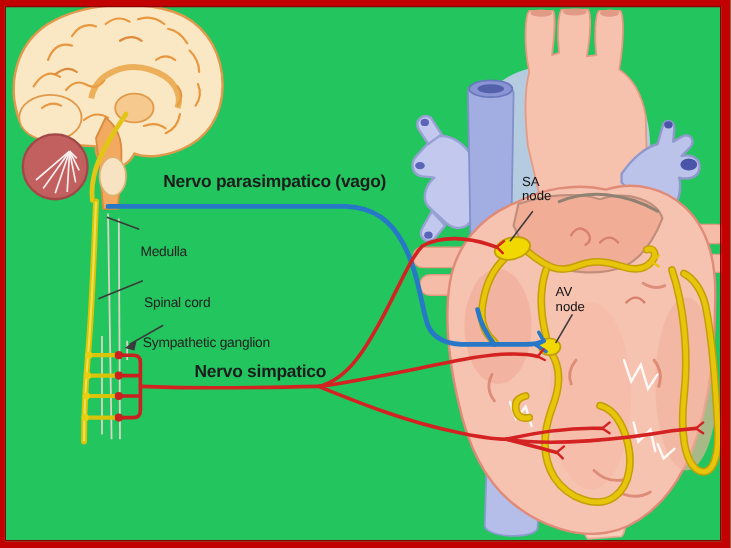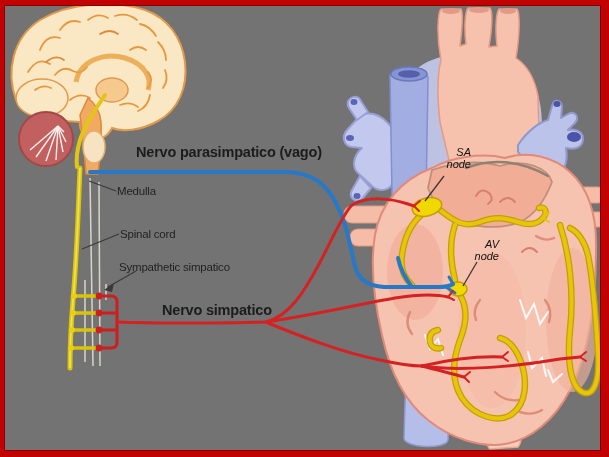--- a/index.html
+++ b/index.html
@@ -1,29 +1,29 @@
 <!DOCTYPE html>
 <html><head>
 <meta charset="utf-8">
 <style>
   html,body{margin:0;padding:0;background:#ffffff;}
   #stage{
-    position:relative;width:609px;height:457px;background:#737373;overflow:hidden;
+    position:relative;width:609px;height:457px;background:#22c55e;overflow:hidden;
     font-family:"Liberation Sans","DejaVu Sans",sans-serif;
   }
   #artwork{position:absolute;left:0;top:0;}
   .frame{
     position:absolute;inset:0;z-index:30;pointer-events:none;
     border-style:solid;border-color:#c20202;border-width:5px 8px 6px 4px;
     box-shadow:inset 0 0 0 1px #8a0000;
   }
   .lbl{position:absolute;z-index:20;color:#1c1c1c;line-height:1.12;}
   .lbl-bold{font-weight:bold;font-size:14.5px;letter-spacing:-0.2px;}
-  .lbl-small{font-size:11.5px;letter-spacing:-0.2px;color:#222;}
-  .lbl-node{font-size:11px;text-align:right;color:#111;font-style:italic;}
+  .lbl-small{font-size:11.5px;letter-spacing:-0.2px;color:#222;margin-top:19px;}
+  .lbl-node{font-size:11px;text-align:left;color:#111;}
   #lbl-parasym{left:136px;top:144px;width:190px;}
   #lbl-simpatico{left:136px;top:302px;width:140px;margin-left:26px;}
   #lbl-medulla{left:117px;top:185px;}
   #lbl-spinal{left:120px;top:228px;text-align:center;}
   #lbl-ganglion{left:119px;top:261px;}
   #lbl-sa{left:435px;top:146px;width:36px;}
   #lbl-av{left:463px;top:238px;width:36px;}
 </style>
 </head>
 <body>
@@ -239,18 +239,18 @@
       <polygon points="104,290 114,283 112,292" fill="#3a3a3a" stroke="none"></polygon>
       <line x1="444" y1="176" x2="425" y2="201"></line>
       <line x1="477" y1="262" x2="463" y2="286"></line>
     </g>
   </svg>
 
   <div id="lbl-parasym" class="lbl lbl-bold">Nervo parasimpatico (vago)</div>
   <div id="lbl-simpatico" class="lbl lbl-bold">Nervo simpatico</div>
   <div id="lbl-medulla" class="lbl lbl-small">Medulla</div>
   <div id="lbl-spinal" class="lbl lbl-small">Spinal cord</div>
-  <div id="lbl-ganglion" class="lbl lbl-small">Sympathetic simpatico</div>
+  <div id="lbl-ganglion" class="lbl lbl-small">Sympathetic ganglion</div>
   <div id="lbl-sa" class="lbl lbl-node">SA node</div>
   <div id="lbl-av" class="lbl lbl-node">AV node</div>
 
   <div class="frame"></div>
 </div>
 
 </body></html>

